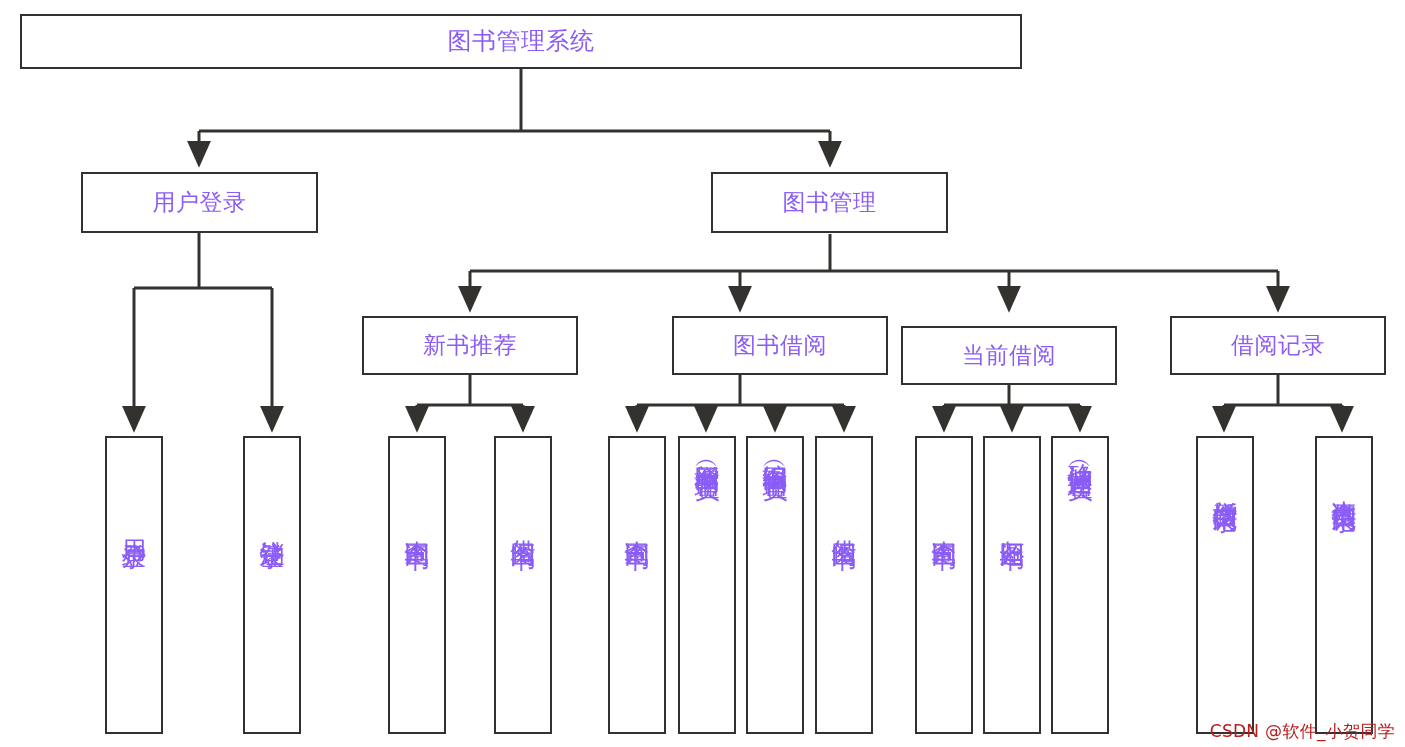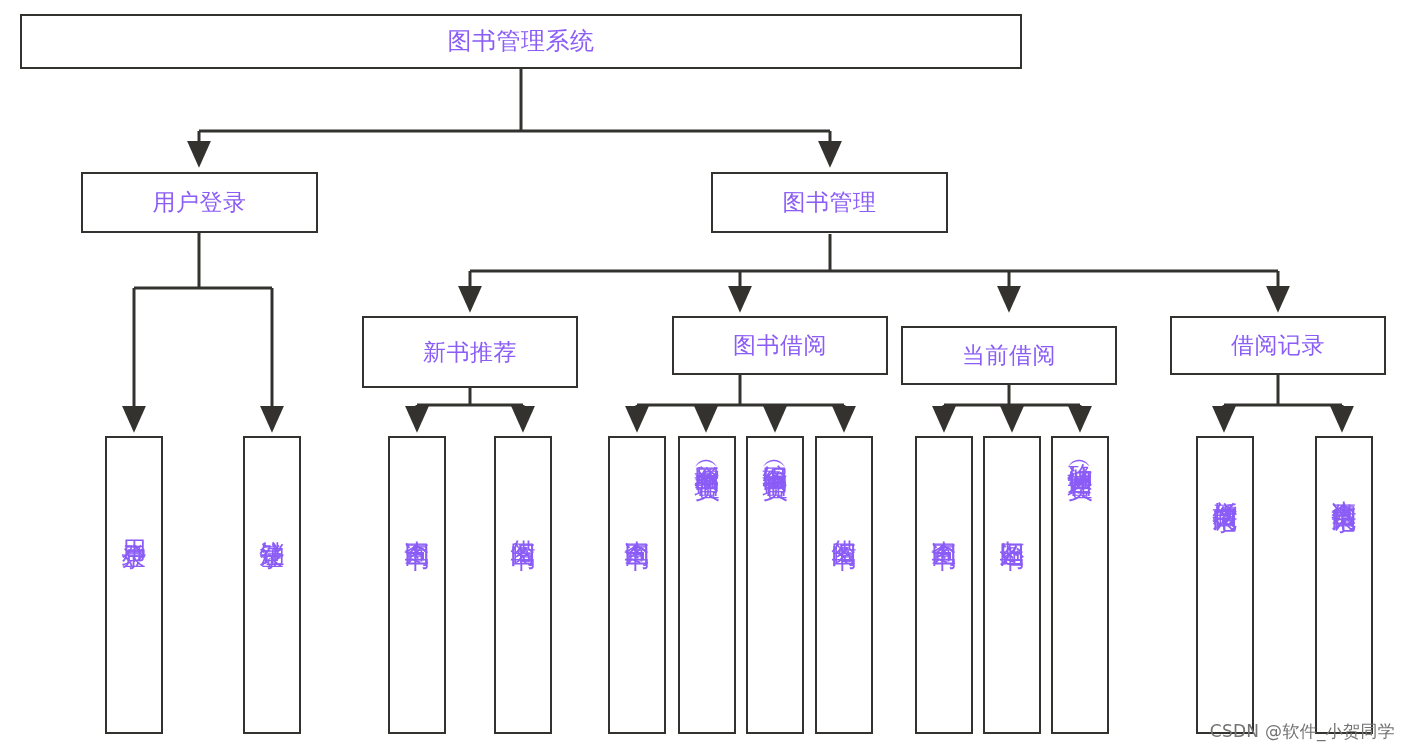--- a/index.html
+++ b/index.html
@@ -60,21 +60,21 @@
     font-size: 25px;
     line-height: 1.0;
     letter-spacing: 2px;
     margin: 0 auto;
   }
   .watermark {
     position: absolute;
     right: 10px;
     bottom: 4px;
     font-size: 17px;
-    color: #737373;
+    color: #b91c1c;
     z-index: 3;
     white-space: nowrap;
     letter-spacing: 0.3px;
   }
 </style>
 </head>
 <body>
 
 <div id="diagram-root">
 
@@ -132,21 +132,21 @@
     <span class="label">图书管理系统</span>
   </div>
 
   <div class="node horiz" style="left:81px; top:172px; width:237px; height:61px;">
     <span class="label">用户登录</span>
   </div>
   <div class="node horiz" style="left:711px; top:172px; width:237px; height:61px;">
     <span class="label">图书管理</span>
   </div>
 
-  <div class="node horiz" style="left:362px; top:316px; width:216px; height:72px;align-items:center;">
+  <div class="node horiz" style="left:362px; top:316px; width:216px; height:59px;align-items:center;">
     <span class="label">新书推荐</span>
   </div>
   <div class="node horiz" style="left:632px; top:316px; width:216px; height:59px;margin-left:40px;">
     <span class="label">图书借阅</span>
   </div>
   <div class="node horiz" style="left:901px; top:326px; width:216px; height:59px;">
     <span class="label">当前借阅</span>
   </div>
   <div class="node horiz" style="left:1170px; top:316px; width:216px; height:59px;">
     <span class="label">借阅记录</span>

